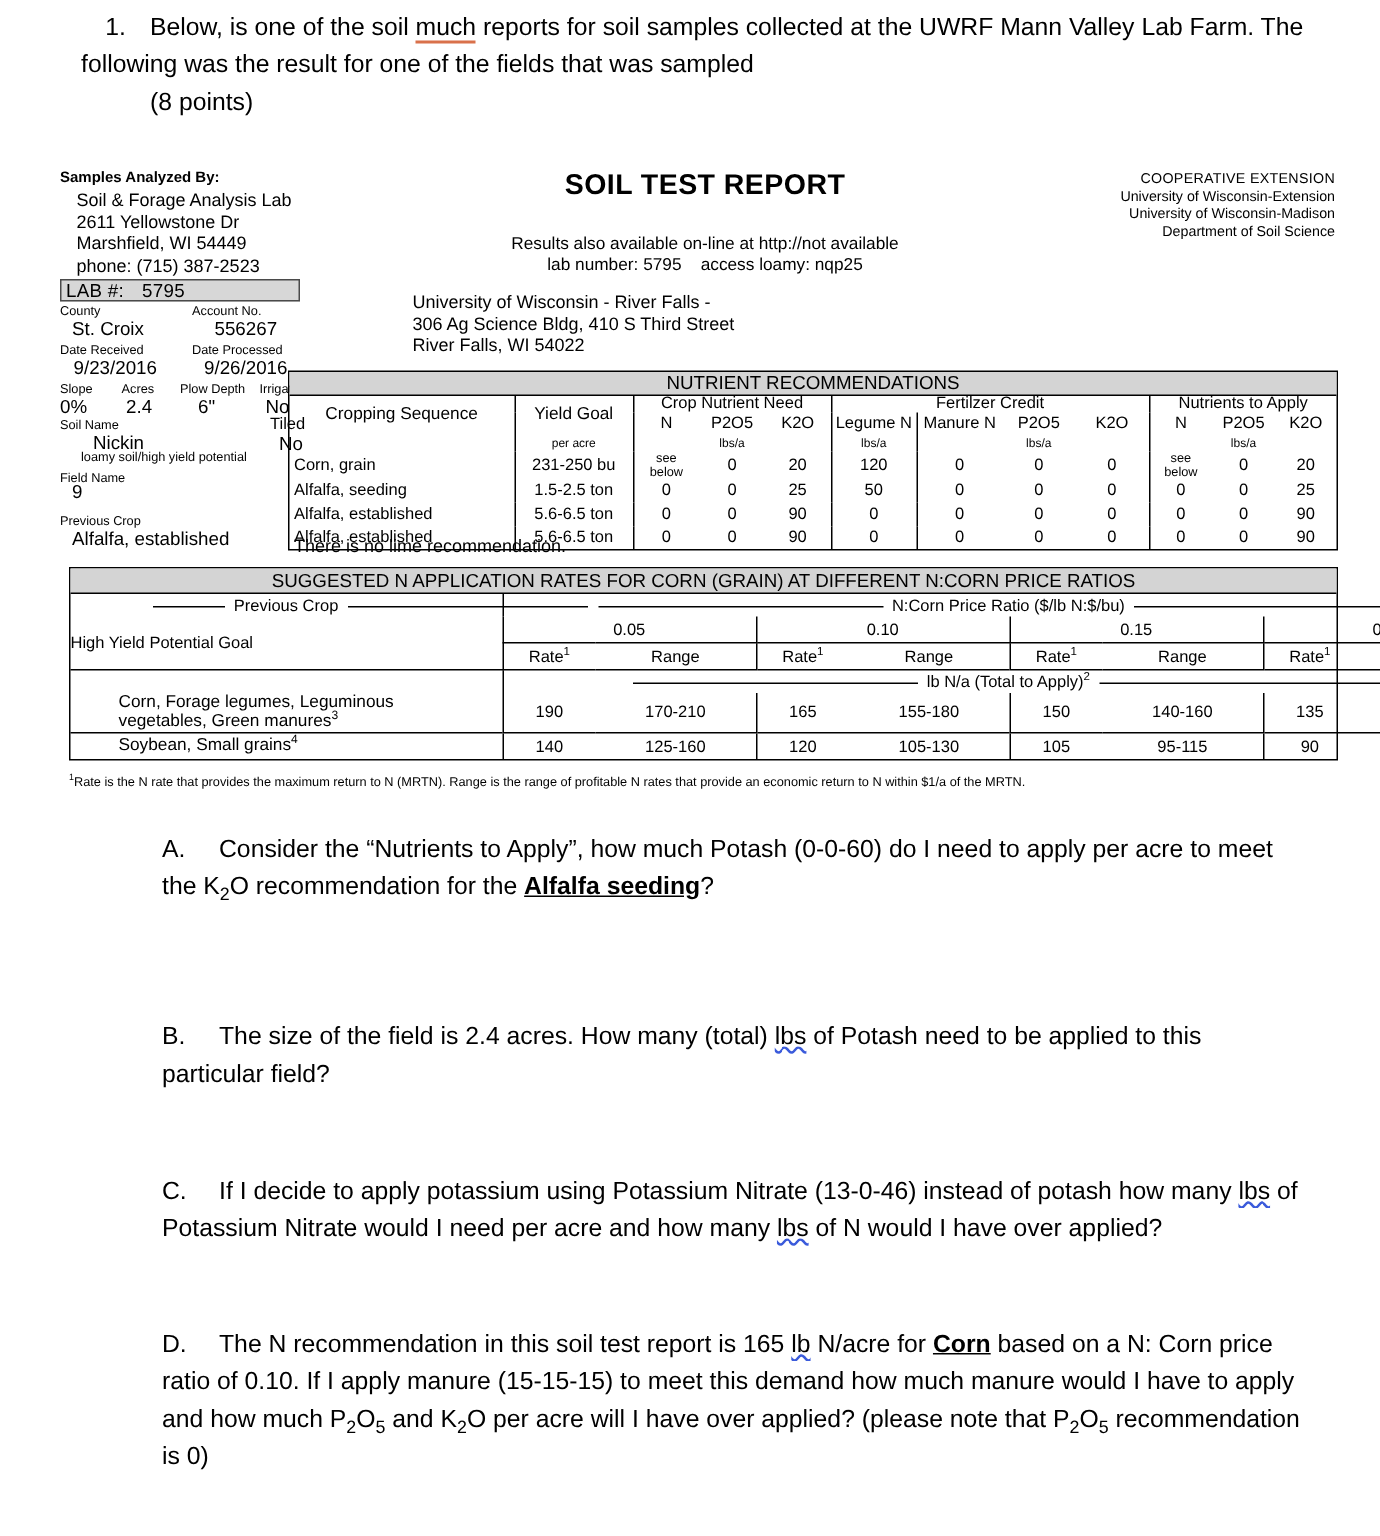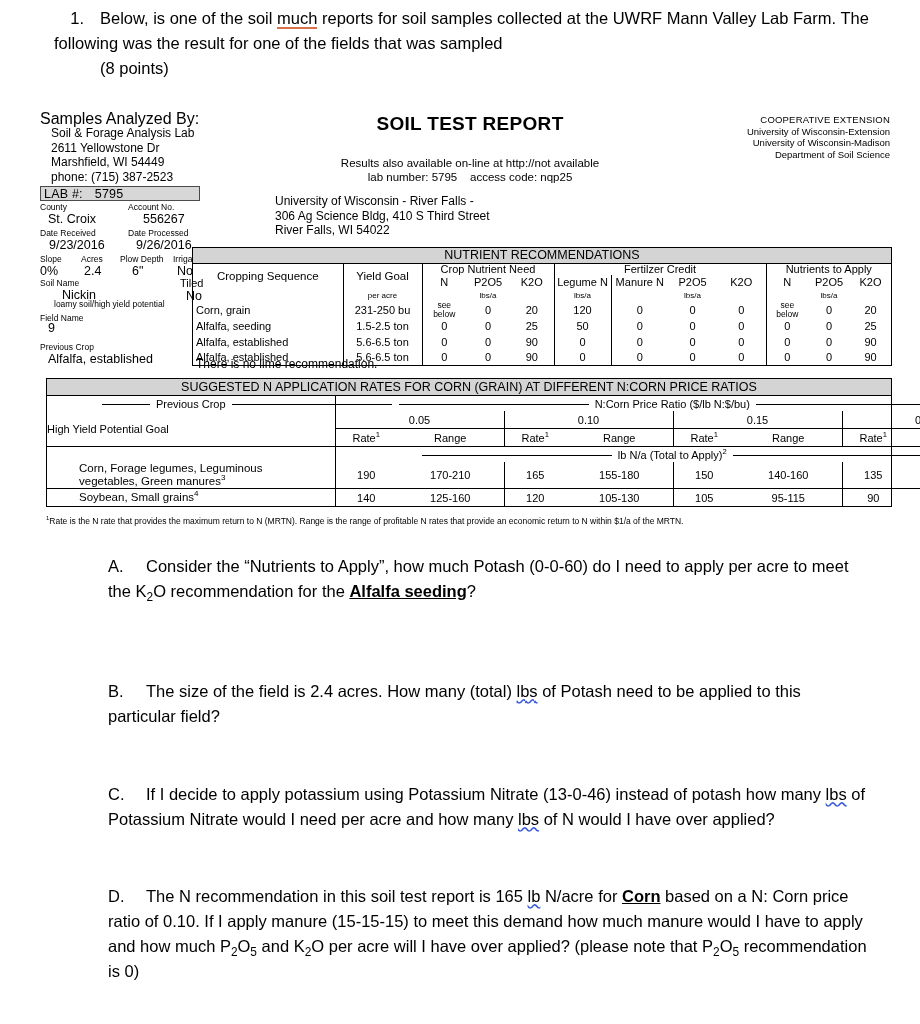--- a/index.html
+++ b/index.html
@@ -60,22 +60,22 @@
   }
 
   
   .lab-block {
     position: absolute;
     left: 0;
     top: 0;
     width: 200px;
   }
   .lab-title {
-    font-weight: normal;
-    font-size: 16px;
+    font-weight: bold;
+    font-size: 10px;
     line-height: 14px;
   }
   .lab-line {
     font-size: 12px;
     line-height: 14.5px;
     margin-left: 11px;
   }
   .labnum-box {
     margin-top: 2px;
     width: 160px;
@@ -409,21 +409,21 @@
     </div>
     <div class="fg-row">
       <span class="fg-lab" style="left:0; top:2px;">Previous Crop</span>
       <span class="fg-val" style="left:8px; top:12px;">Alfalfa, established</span>
     </div>
   </div>
 
   <div class="report-title">SOIL TEST REPORT</div>
   <div class="online">
     <div>Results also available on-line at http://not available</div>
-    <div><span>lab number: 5795</span>&nbsp;&nbsp;&nbsp;&nbsp;<span>access code: nqp25</span></div>
+    <div><span>lab number: 5795</span>&nbsp;&nbsp;&nbsp;&nbsp;<span>access loamy: nqp25</span></div>
   </div>
   <div class="uwrf-addr">
     <div>University of Wisconsin - River Falls -</div>
     <div>306 Ag Science Bldg, 410 S Third Street</div>
     <div>River Falls, WI  54022</div>
   </div>
 
   <div class="coop">
     <div class="cap">COOPERATIVE EXTENSION</div>
     <div>University of Wisconsin-Extension</div>

